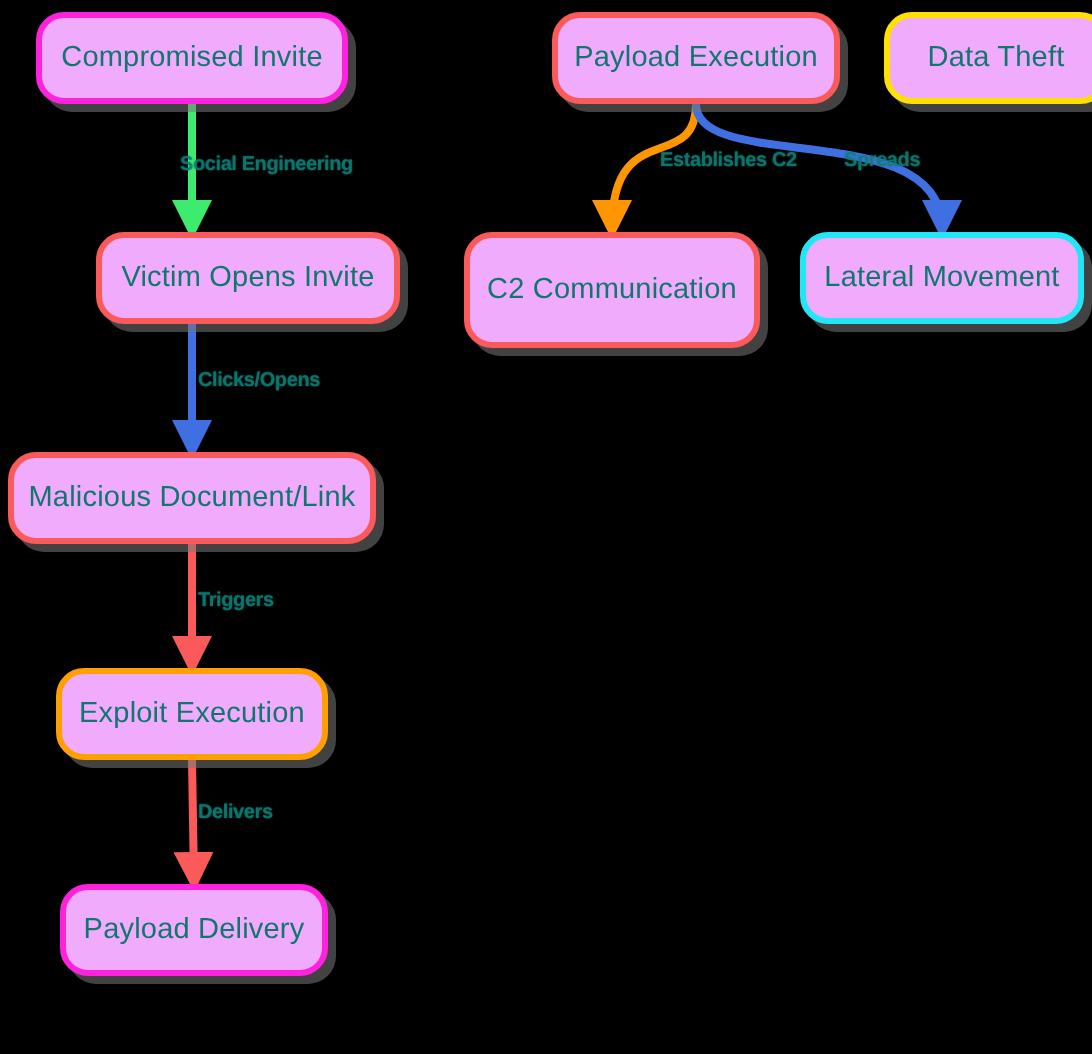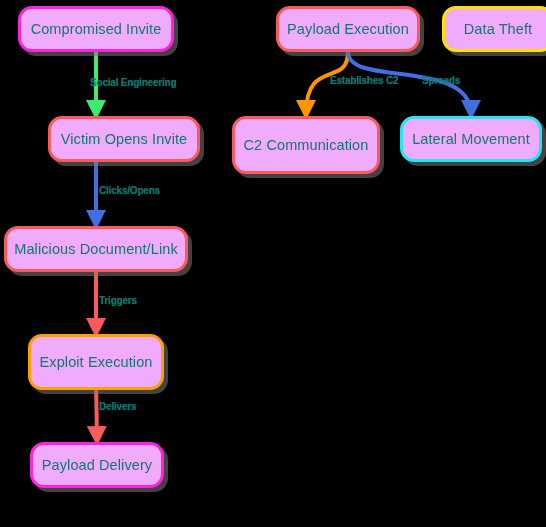--- a/index.html
+++ b/index.html
@@ -92,21 +92,21 @@
   <div id="node-layer">
       <div class="node" style="left: 18px; top: 6px; width: 156px; height: 46px; border-color: rgb(255, 34, 221);">
         <span>Compromised Invite</span>
       </div>
       <div class="node" style="left: 20px; top: 116px; width: 152px; height: 46px; border-color: rgb(251, 90, 90); margin-left: 28px;">
         <span>Victim Opens Invite</span>
       </div>
       <div class="node" style="left: 4px; top: 226px; width: 184px; height: 46px; border-color: rgb(251, 90, 90); justify-content: center;">
         <span>Malicious Document/Link</span>
       </div>
-      <div class="node" style="left: 28px; top: 334px; width: 136px; height: 56px; border-color: rgb(255, 160, 0);">
+      <div class="node" style="left: 28px; top: 334px; width: 136px; height: 46px; border-color: rgb(255, 160, 0);">
         <span>Exploit Execution</span>
       </div>
       <div class="node" style="left: 30px; top: 442px; width: 134px; height: 46px; border-color: rgb(255, 34, 221);">
         <span>Payload Delivery</span>
       </div>
       <div class="node" style="left: 276px; top: 6px; width: 144px; height: 46px; border-color: rgb(251, 90, 90);">
         <span>Payload Execution</span>
       </div>
       <div class="node" style="left: 442px; top: 6px; width: 112px; height: 46px; border-color: rgb(255, 224, 0);">
         <span>Data Theft</span>

